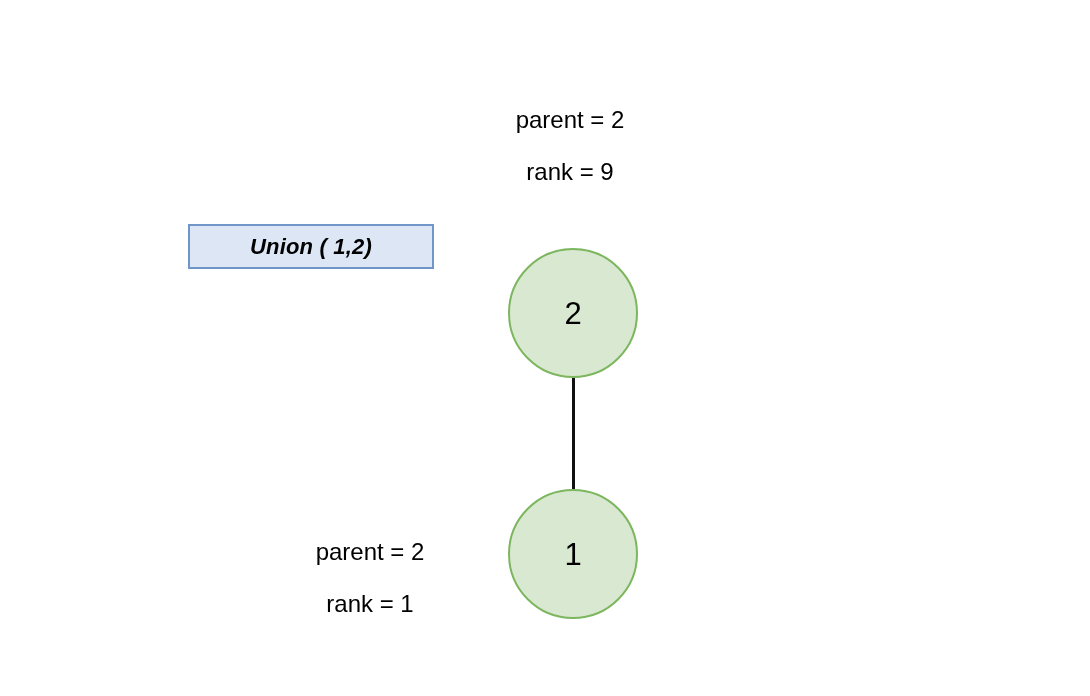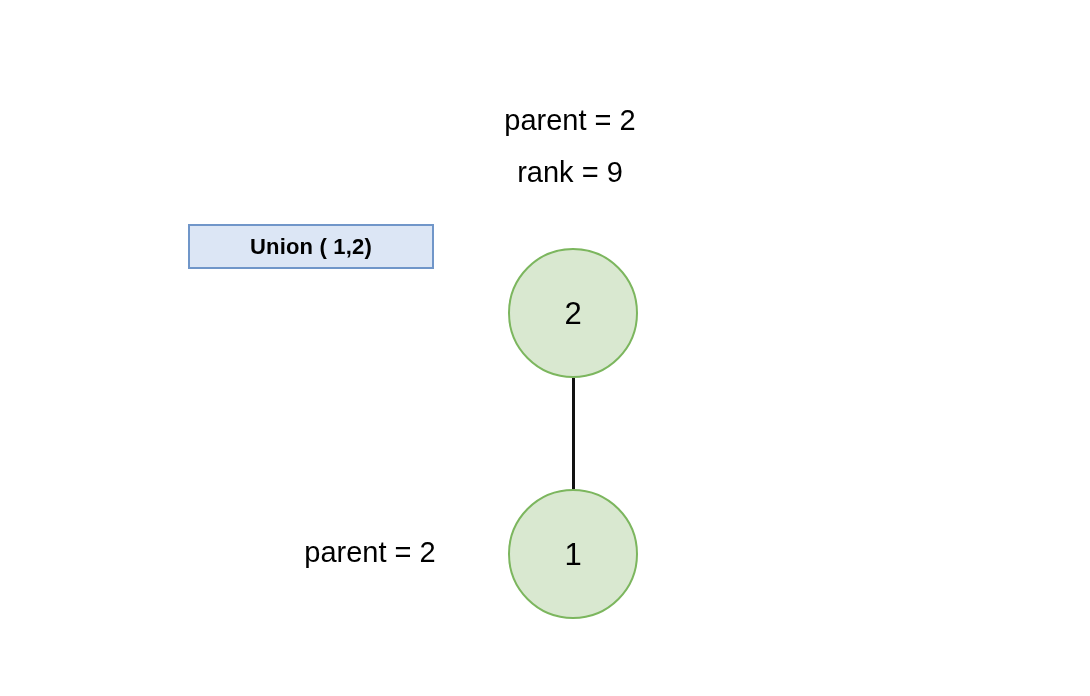--- a/index.html
+++ b/index.html
@@ -24,20 +24,21 @@
     left: 188px;
     top: 224px;
     width: 246px;
     height: 45px;
     box-sizing: border-box;
     background: #dce6f5;
     border: 2px solid #7096c9;
     display: flex;
     align-items: center;
     justify-content: center;
+    font-style: italic;
   }
   .op-box-label {
     font-size: 22px;
     font-weight: bold;
     color: #000000;
     letter-spacing: 0.2px;
     white-space: pre;
   }
 
   
@@ -71,21 +72,21 @@
     height: 111px;
     background: #111111;
     z-index: 1;
   }
 
   
   .annotation {
     position: absolute;
     text-align: center;
     color: #000000;
-    font-size: 29px;
+    font-size: 24px;
     line-height: 52px;
     white-space: nowrap;
   }
   #annotation-top {
     left: 440px;
     top: 94px;
     width: 260px;
   }
   #annotation-bottom {
     left: 240px;
@@ -113,15 +114,16 @@
   <div class="node" id="node-2">
     <span class="node-label">2</span>
   </div>
 
   <div class="node" id="node-1">
     <span class="node-label">1</span>
   </div>
 
   <div class="annotation" id="annotation-bottom">
     <span class="annotation-line">parent = 2</span>
+    <span class="annotation-line">rank = 1</span>
   </div>
 
 </div>
 
 </body></html>

